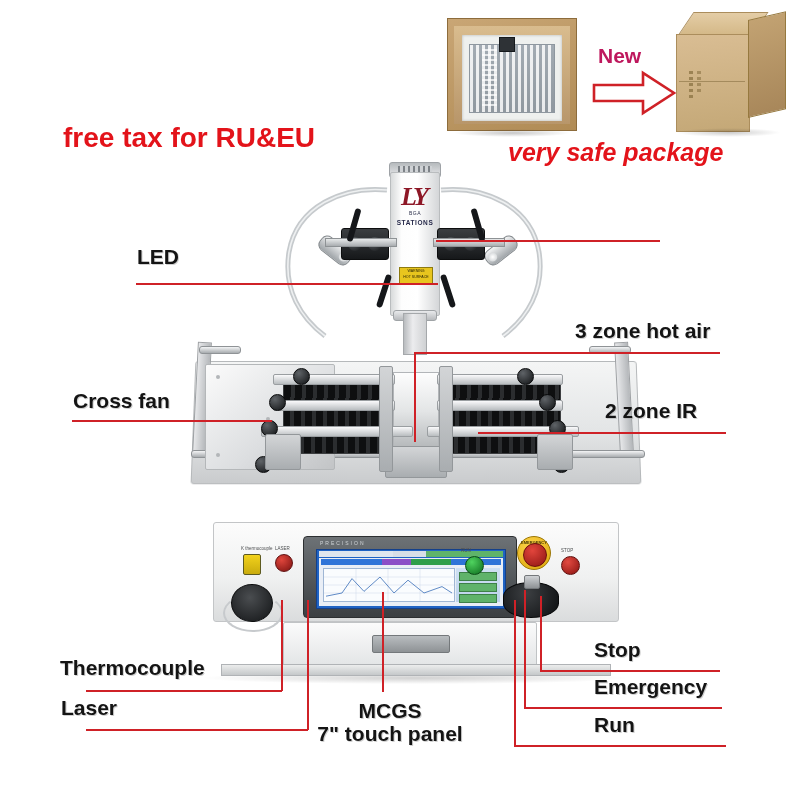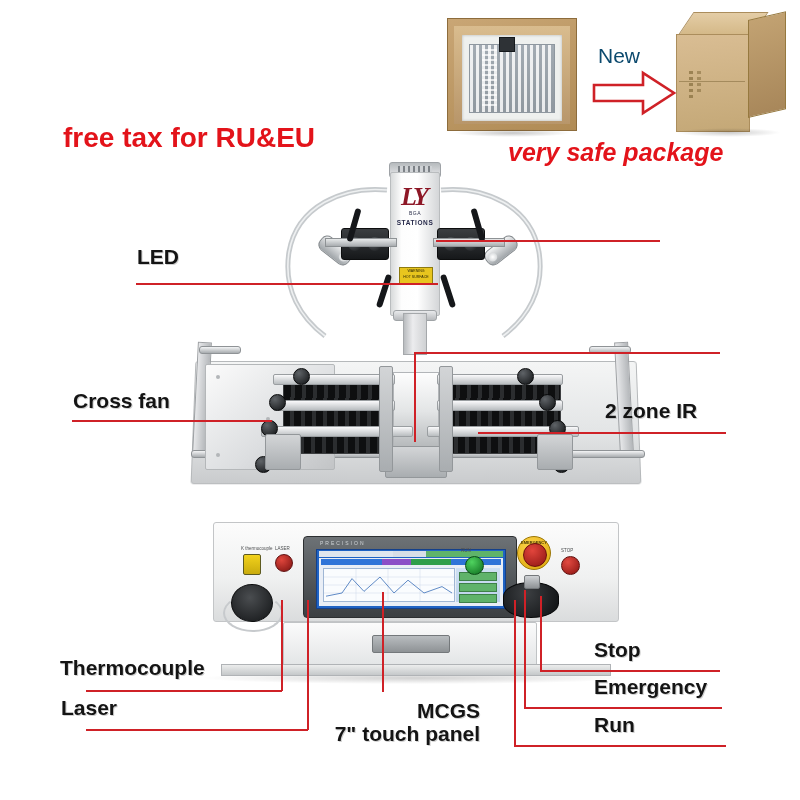--- a/index.html
+++ b/index.html
@@ -4,26 +4,26 @@
 <style>
   html,body{margin:0;padding:0;background:#fff;}
   body{width:800px;height:800px;overflow:hidden;font-family:"Liberation Sans",sans-serif;}
   #stage{position:relative;width:800px;height:800px;background:#ffffff;}
 
   
   .headline{position:absolute;color:#e3131a;font-weight:bold;white-space:nowrap;}
   #title-r690{left:146px;top:14px;font-size:50px;letter-spacing:-1px;}
   #subtitle-freetax{left:63px;top:122px;font-size:28px;}
   #pkg-caption{left:508px;top:138px;font-size:25px;font-style:italic;color:#e3131a;}
-  #new-text{left:598px;top:44px;font-size:21px;color:#0c4a6e;font-weight:normal;font-style:normal;}
+  #new-text{left:598px;top:44px;font-size:21px;color:#be185d;font-weight:bold;font-style:normal;}
 
   
   .callout{position:absolute;font-size:21px;color:#141414;font-weight:bold;white-space:nowrap;
            text-shadow:1px 1px 0 rgba(170,170,170,.55);line-height:1.08;}
-  .callout.two-line{text-align:right;}
+  .callout.two-line{text-align:center;}
 
   
   .lead{position:absolute;background:#cf2127;}
   .lead.h{height:1.6px;}
   .lead.v{width:1.6px;}
 
   
   #new-arrow{position:absolute;left:591px;top:68px;}
 
   
@@ -385,20 +385,21 @@
   <div class="lead h" style="left:524px;top:707px;width:198px;"></div>
   <div class="lead v" style="left:524px;top:590px;height:118px;"></div>
 
   <div class="lead h" style="left:514px;top:745px;width:212px;"></div>
   <div class="lead v" style="left:514px;top:600px;height:146px;"></div>
 
   <div class="callout" style="left:137px;top:246px;">LED</div>
   <div class="callout" style="left:73px;top:390px;">Cross fan</div>
   <div class="callout" style="left:60px;top:657px;">Thermocouple</div>
   <div class="callout" style="left:61px;top:697px;">Laser</div>
+  <div class="callout" style="left:575px;top:320px;">3 zone hot air</div>
   <div class="callout" style="left:605px;top:400px;text-align:center;">2 zone IR</div>
   <div class="callout" style="left:594px;top:639px;">Stop</div>
   <div class="callout" style="left:594px;top:676px;">Emergency</div>
   <div class="callout" style="left:594px;top:714px;">Run</div>
 
   <div class="callout two-line" style="left:300px;top:700px;width:180px;">
     <div>MCGS</div>
     <div>7" touch panel</div>
   </div>
 

